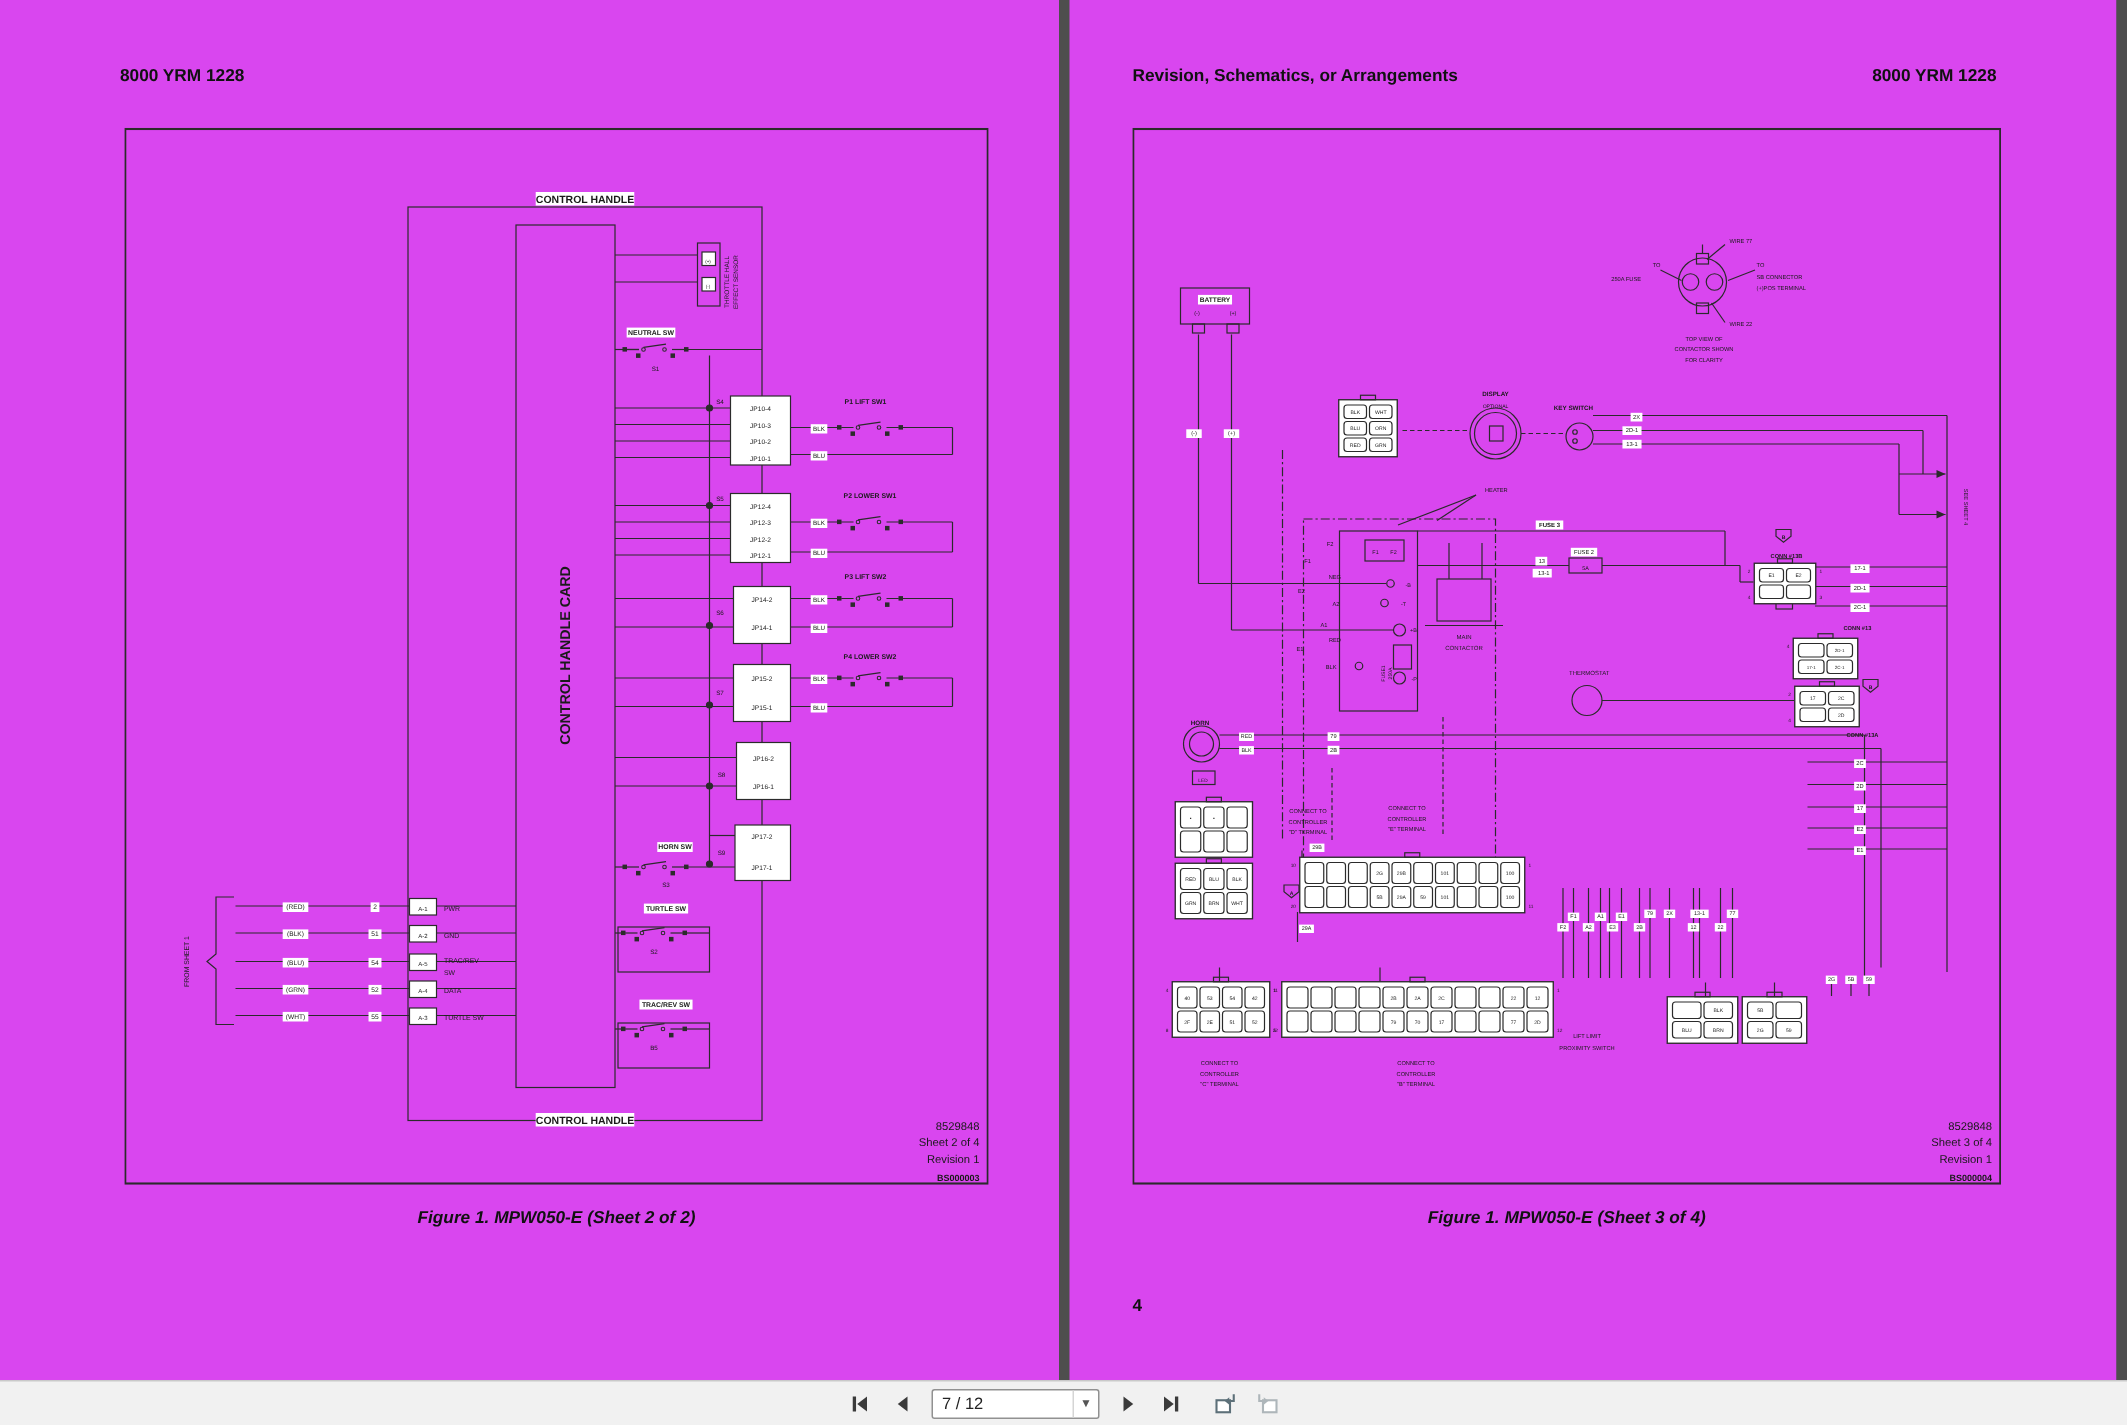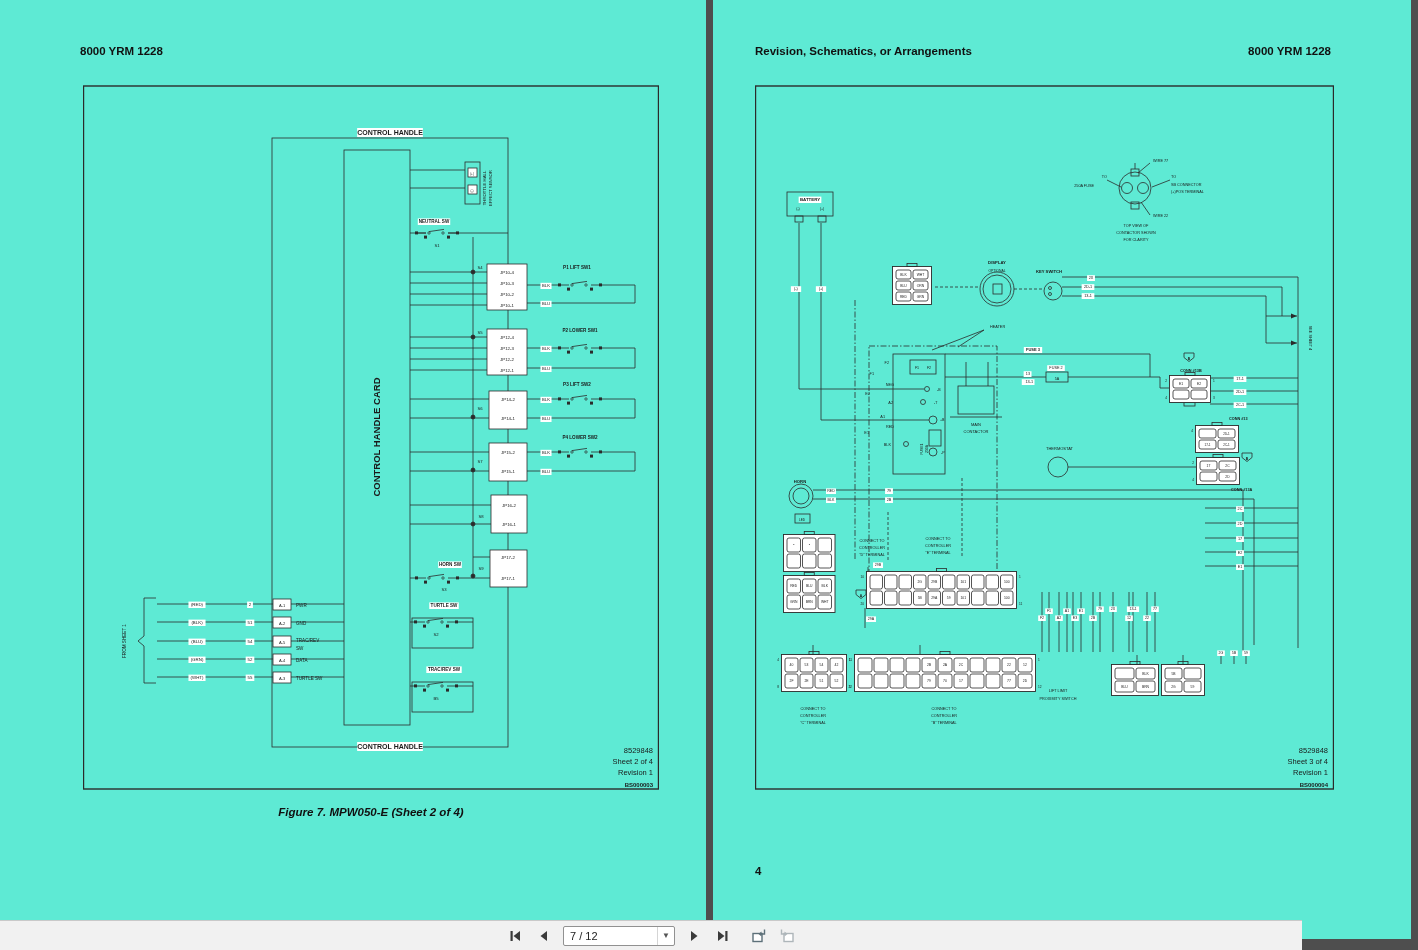--- a/index.html
+++ b/index.html
@@ -1,47 +1,48 @@
 <!DOCTYPE html>
 <html><head>
 <meta charset="utf-8">
 <style>
   html,body{margin:0;padding:0;}
   body{width:1418px;height:950px;overflow:hidden;background:#4e4e4e;font-family:"Liberation Sans",sans-serif;position:relative;}
-  .page{position:absolute;top:0;height:939px;background:#5eead4;}
+  .page{position:absolute;top:0;height:939px;background:#d946ef;}
   #page-left{left:0;width:706px;}
   #page-right{left:713px;width:698px;}
   .hdr{position:absolute;top:45px;font-size:11.5px;font-weight:bold;color:#111;}
   .caption{position:absolute;top:806px;font-size:11.5px;font-weight:bold;font-style:italic;color:#111;text-align:center;}
   .pagenum{position:absolute;top:865px;font-size:11.5px;font-weight:bold;color:#111;}
   svg.schematic{position:absolute;}
   svg text{font-family:"Liberation Sans",sans-serif;}
-  #toolbar{position:absolute;left:0;top:920px;width:1302px;height:30px;background:#f1f1f1;border-top:1px solid #c9c9c9;box-sizing:border-box;display:flex;align-items:center;justify-content:center;}
+  #toolbar{position:absolute;left:0;top:920px;width:1418px;height:30px;background:#f1f1f1;border-top:1px solid #c9c9c9;box-sizing:border-box;display:flex;align-items:center;justify-content:center;}
   .tb-center{display:flex;align-items:center;gap:9px;}
   .tb-btn{width:20px;height:20px;padding:0;border:none;background:transparent;display:flex;align-items:center;justify-content:center;cursor:pointer;}
   .tb-btn svg{display:block;}
   .page-combo{width:112px;height:20px;background:#fff;border:1px solid #919191;border-radius:2px;display:flex;align-items:center;box-sizing:border-box;cursor:pointer;}
   .combo-text{flex:1;font-size:11px;color:#222;padding-left:6px;text-align:left;}
   .combo-caret{font-size:8px;color:#555;padding:0 4px;border-left:1px solid #d5d5d5;height:100%;display:flex;align-items:center;}
   .view-btn{margin-left:6px;}
   .edge-strip{position:absolute;top:0;left:1411px;width:7px;height:920px;background:#4e4e4e;}
 </style>
 </head>
 <body>
 
 <div class="page" id="page-left">
   <div class="hdr" style="left:80px;">8000 YRM 1228</div>
 
-  <div class="caption" style="left:83px;width:576px;">Figure 7. MPW050-E (Sheet 2 of 4)</div>
+  <div class="caption" style="left:83px;width:576px;">Figure 1. MPW050-E (Sheet 2 of 2)</div>
 
 </div>
 
 <div class="page" id="page-right">
   <div class="hdr" style="left:42px;">Revision, Schematics, or Arrangements</div>
   <div class="hdr" style="right:80px;">8000 YRM 1228</div>
+  <div class="caption" style="left:42px;width:579px;">Figure 1. MPW050-E (Sheet 3 of 4)</div>
   <div class="pagenum" style="left:42px;">4</div>
 </div>
 
 <div class="edge-strip"></div>
 
 <svg class="schematic" id="svg-left" style="left:83px;top:85px;" width="576" height="705" viewBox="83 85 576 705">
     <line x1="410" y1="170" x2="465" y2="170" stroke="#2b2b2b" stroke-width="0.8"></line>
     <line x1="410" y1="188" x2="465" y2="188" stroke="#2b2b2b" stroke-width="0.8"></line>
     <line x1="410" y1="233" x2="426" y2="233" stroke="#2b2b2b" stroke-width="0.8"></line>
     <line x1="448" y1="233" x2="508" y2="233" stroke="#2b2b2b" stroke-width="0.8"></line>

